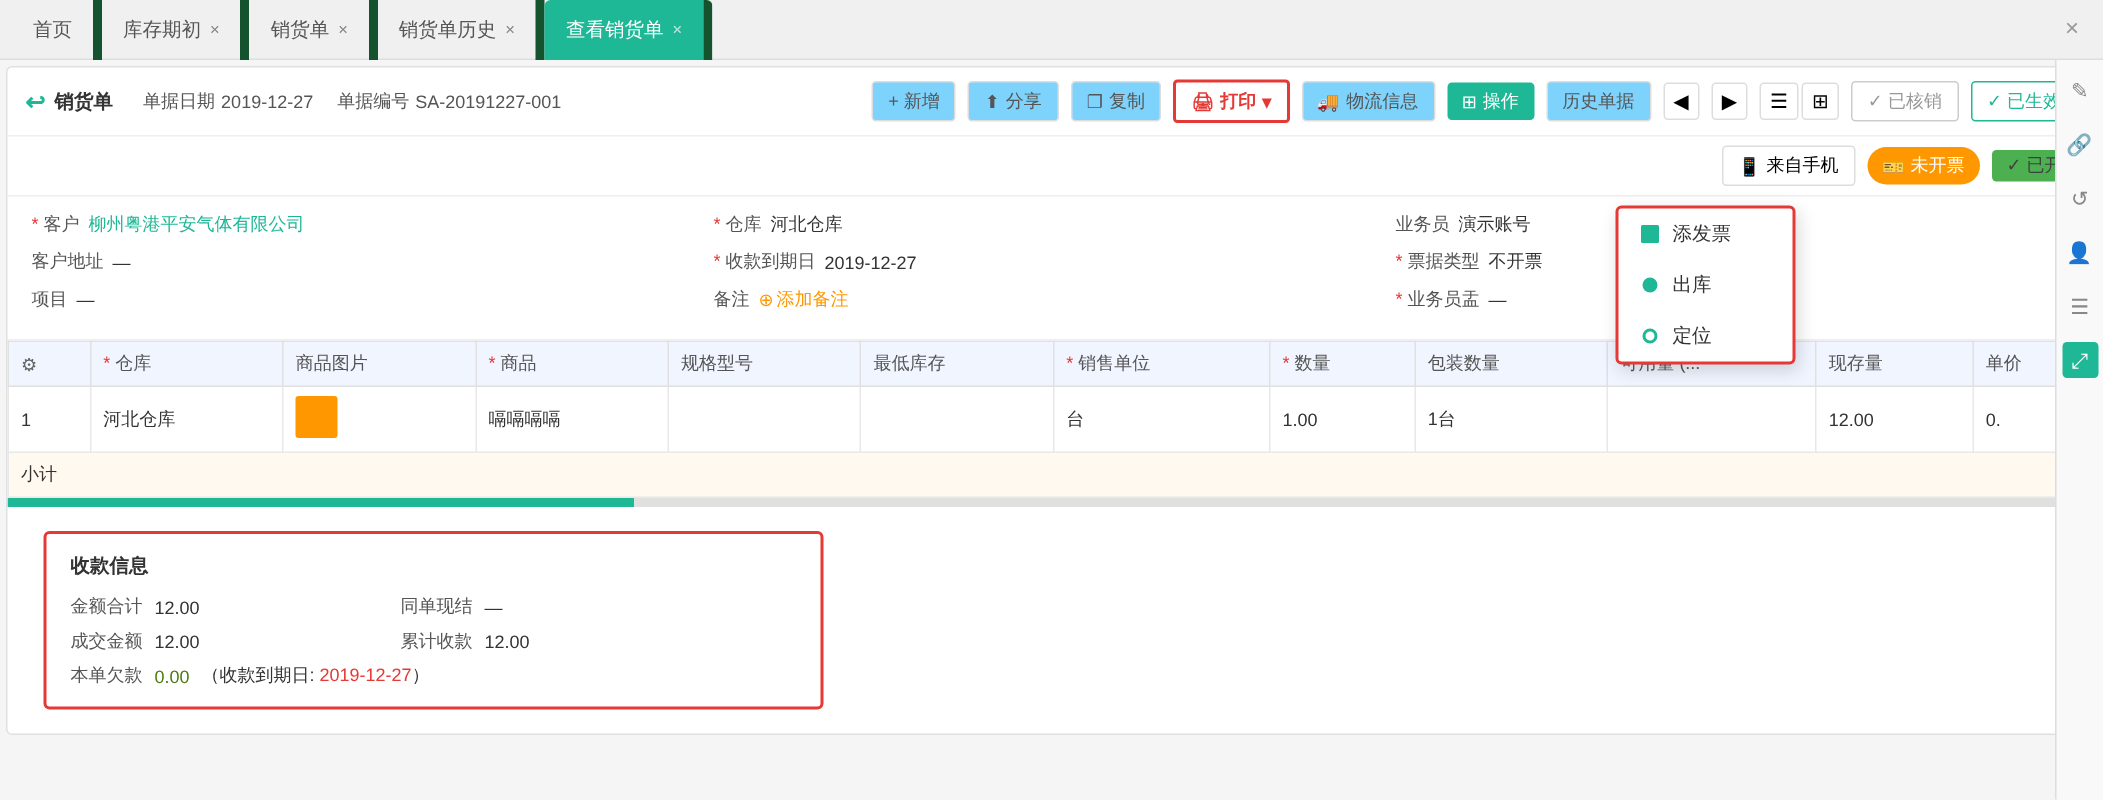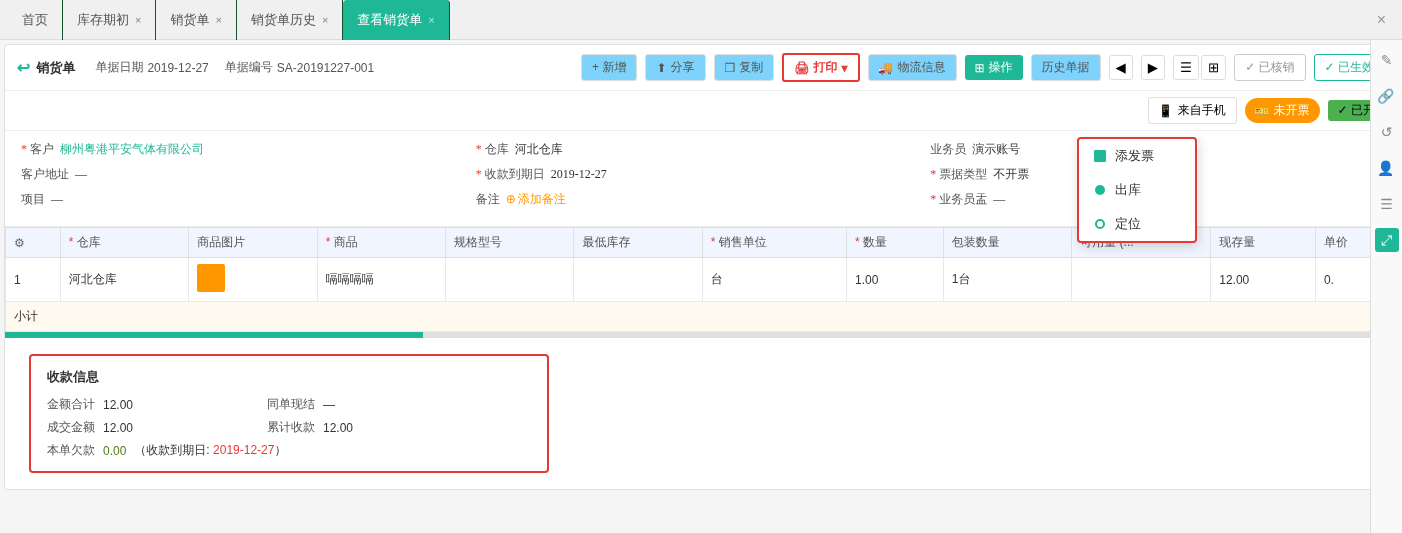--- a/index.html
+++ b/index.html
@@ -5,21 +5,21 @@
     * { box-sizing: border-box; margin: 0; padding: 0; }
     body { font-family: 'Microsoft YaHei', Arial, sans-serif; font-size: 13px; background: #f5f5f5; color: #333; }
 
     
     .tab-bar {
       display: flex; align-items: center; background: #f0f0f0; border-bottom: 1px solid #ddd;
       height: 40px; padding: 0 8px;
     }
     .tab-item {
       display: flex; align-items: center; padding: 0 14px; height: 40px; cursor: pointer;
-      font-size: 13px; color: #555; border-right: 1px solid #14532d; gap: 6px;
+      font-size: 13px; color: #555; border-right: 6px solid #14532d; gap: 6px;
     }
     .tab-item.active {
       background: #1eb896; color: #fff; border-radius: 4px 4px 0 0;
     }
     .tab-close { font-size: 11px; cursor: pointer; opacity: 0.7; }
     .tab-bar-spacer { flex: 1; }
     .tab-bar-close { font-size: 16px; cursor: pointer; color: #999; padding: 0 8px; }
 
     
     .content-area { background: #fff; border: 1px solid #e0e0e0; margin: 4px; border-radius: 4px; }
@@ -54,25 +54,25 @@
     .btn-effective { background: #fff; color: #1eb896; border-color: #1eb896; }
 
     
     .sub-toolbar {
       display: flex; align-items: center; padding: 6px 12px; gap: 8px; border-bottom: 1px solid #eee;
       justify-content: flex-end;
     }
     .btn-mobile { padding: 4px 10px; border: 1px solid #ddd; border-radius: 3px; background: #fff; font-size: 12px; cursor: pointer; display: flex; align-items: center; gap: 4px; }
     .btn-status { padding: 4px 10px; border-radius: 3px; font-size: 12px; cursor: pointer; display: flex; align-items: center; gap: 4px; }
     .btn-unopened { background: #ff9800; color: #fff; border: none; border-radius: 20px; }
-    .btn-check { background: #4caf50; color: #000000; border: none; border-radius: 3px; padding: 2px 10px; font-size: 12px; cursor: pointer; }
+    .btn-check { background: #4caf50; color: #404040; border: none; border-radius: 3px; padding: 2px 10px; font-size: 12px; cursor: pointer; }
 
     
     .form-section { padding: 10px 16px; border-bottom: 1px solid #eee; }
-    .form-row { display: flex; align-items: center; gap: 4px; margin-bottom: 8px; flex-wrap: wrap; font-family: Liberation Serif, serif; }
+    .form-row { display: flex; align-items: center; gap: 4px; margin-bottom: 8px; flex-wrap: wrap; }
     .form-field { display: flex; align-items: center; gap: 6px; flex: 1; min-width: 200px; }
     .form-label { color: #555; font-size: 12px; white-space: nowrap; }
     .form-label.required::before { content: '* '; color: #e53935; }
     .form-value { color: #333; font-size: 12px; }
     .form-value-link { color: #1eb896; cursor: pointer; }
     .form-add-note { color: #ff9800; cursor: pointer; font-size: 12px; display: flex; align-items: center; gap: 2px; }
 
     
     .table-wrapper { overflow-x: auto; }
     table { width: 100%; border-collapse: collapse; font-size: 12px; }

